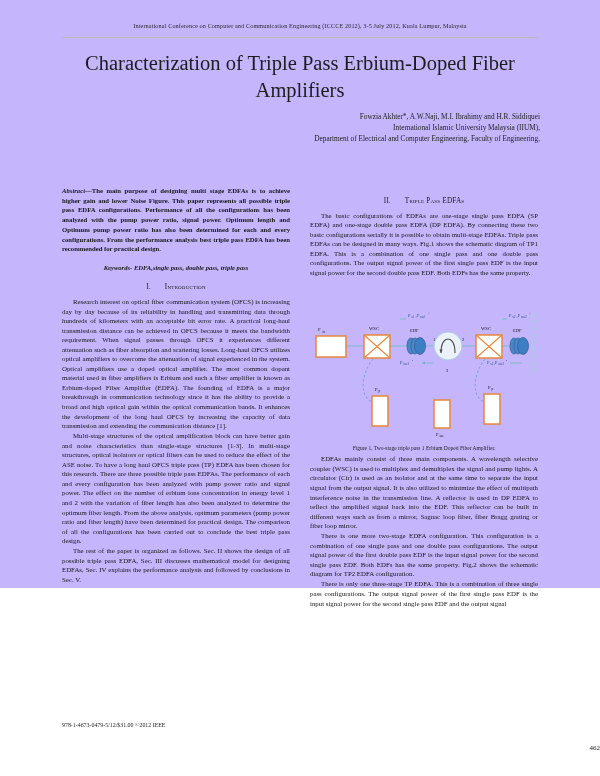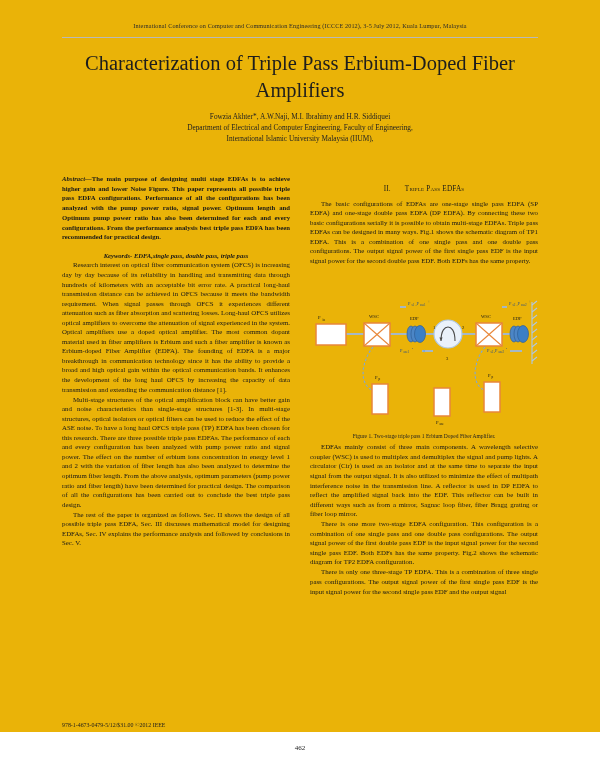--- a/index.html
+++ b/index.html
@@ -13,22 +13,22 @@
     position: relative;
     font-family: "Liberation Serif", "DejaVu Serif", serif;
     color: #1a1a1a;
     overflow: hidden;
   }
 
   .page {
     position: absolute;
     left: 0; top: 0;
     width: 600px;
-    height: 732px;
-    background: #eab308;
+    height: 588px;
+    background: #c4b5fd;
   }
 
   
   .conf-header {
     position: absolute;
     top: 22px;
     left: 0;
     width: 600px;
     text-align: center;
     font-size: 6.2px;
@@ -56,31 +56,31 @@
     font-weight: normal;
     color: #1d1d1d;
   }
 
   
   .authors {
     position: absolute;
     top: 112px;
     left: 60px;
     width: 480px;
-    text-align: center;
+    text-align: right;
     font-size: 7.3px;
     line-height: 10.9px;
     color: #222;
   }
   .authors .line { display: block; }
 
   
   .col {
     position: absolute;
-    top: 174px;
+    top: 186px;
     width: 228px;
     font-size: 6.85px;
     line-height: 9.55px;
     text-align: justify;
     color: #181818;
   }
   .col-left  { left: 62px; }
   .col-right { left: 310px; }
 
   .abstract {
@@ -150,47 +150,50 @@
     left: 62px;
     top: 722px;
     font-size: 5.9px;
     color: #1d1d1d;
   }
   .pagenum {
     position: absolute;
     left: 0;
     top: 744px;
     width: 600px;
-    text-align: center;
+    text-align: right;
     font-size: 7px;
     color: #1d1d1d;
   }
 </style>
 </head>
 <body>
 
 <div class="page">
 
   <div class="conf-header">International Conference on Computer and Communication Engineering (ICCCE 2012), 3-5 July 2012, Kuala Lumpur, Malaysia</div>
   <div class="rule"></div>
 
   <div class="title">Characterization of Triple Pass Erbium-Doped Fiber Amplifiers</div>
 
   <div class="authors">
     <span class="line">Fowzia Akhter*, A.W.Naji, M.I. Ibrahimy and H.R. Siddiquei</span>
+    <span class="line">International Islamic University Malaysia (IIUM),</span>
     <span class="line">Department of Electrical and Computer Engineering, Faculty of Engineering,</span>
-    <span class="line">International Islamic University Malaysia (IIUM),</span>
   </div>
 
   <div class="col col-left">
 
     <p class="abstract"><span class="lead">Abstract—</span><span>The main purpose of designing multi stage EDFAs is to achieve higher gain and lower Noise Figure. This paper represents all possible triple pass EDFA configurations. Performance of all the configurations has been analyzed with the pump power ratio, signal power. Optimum length and Optimum pump power ratio has also been determined for each and every configurations. From the performance analysis best triple pass EDFA has been recommended for practical design.</span></p>
 
     <div class="keywords">Keywords- EDFA,single pass, double pass, triple pass</div>
 
+    <div class="sec-head">
+      <span class="numeral">I.</span><span>Introduction</span>
+    </div>
 
     <p class="body">Research interest on optical fiber communication system (OFCS) is increasing day by day because of its reliability in handling and transmitting data through hundreds of kilometers with an acceptable bit error rate. A practical long-haul transmission distance can be achieved in OFCS because it meets the bandwidth requirement. When signal passes through OFCS it experiences different attenuation such as fiber absorption and scattering losses. Long-haul OFCS utilizes optical amplifiers to overcome the attenuation of signal experienced in the system. Optical amplifiers use a doped optical amplifier. The most common dopant material used in fiber amplifiers is Erbium and such a fiber amplifier is known as Erbium-doped Fiber Amplifier (EDFA). The founding of EDFA is a major breakthrough in communication technology since it has the ability to provide a broad and high optical gain within the optical communication bands. It enhances the development of the long haul OFCS by increasing the capacity of data transmission and extending the communication distance [1].</p>
     <p class="body">Multi-stage structures of the optical amplification block can have better gain and noise characteristics than single-stage structures [1-3]. In multi-stage structures, optical isolators or optical filters can be used to reduce the effect of the ASE noise. To have a long haul OFCS triple pass (TP) EDFA has been chosen for this research. There are three possible triple pass EDFAs. The performance of each and every configuration has been analyzed with pump power ratio and signal power. The effect on the number of erbium ions concentration in energy level 1 and 2 with the variation of fiber length has also been analyzed to determine the optimum fiber length. From the above analysis, optimum parameters (pump power ratio and fiber length) have been determined for practical design. The comparison of all the configurations has been carried out to conclude the best triple pass design.</p>
     <p class="body">The rest of the paper is organized as follows. Sec. II shows the design of all possible triple pass EDFA, Sec. III discusses mathematical model for designing EDFAs, Sec. IV explains the performance analysis and followed by conclusions in Sec. V.</p>
   </div>
 
   <div class="col col-right">
 
     <div class="sec-head">
       <span class="numeral">II.</span><span>Triple Pass EDFAs</span>

